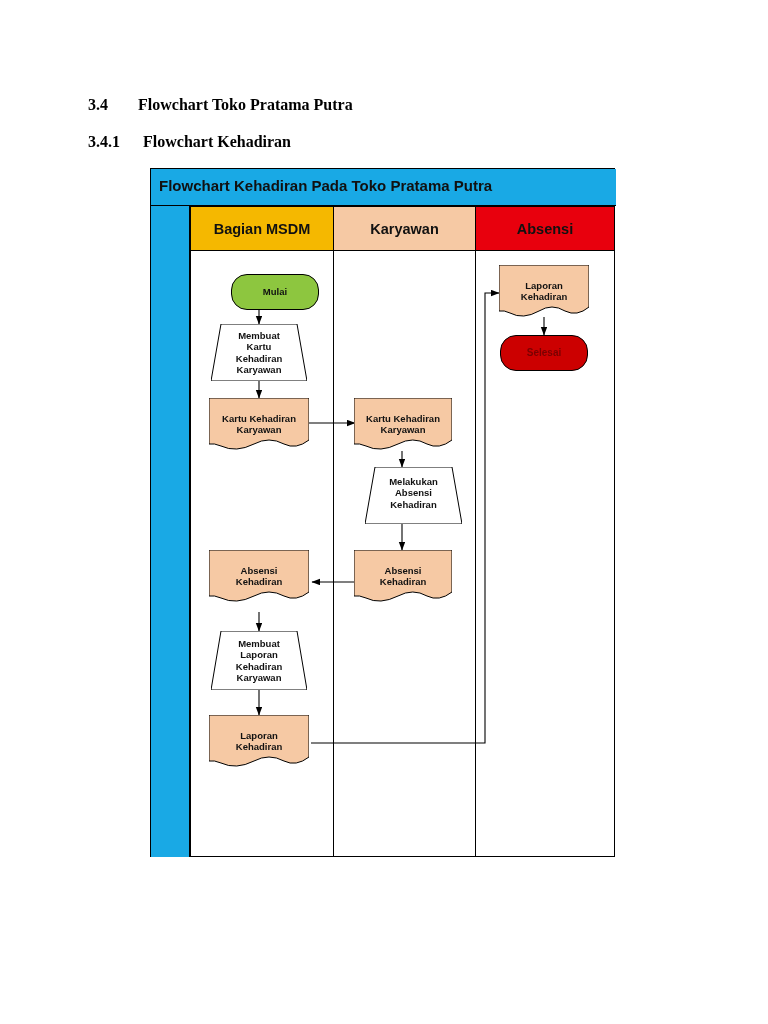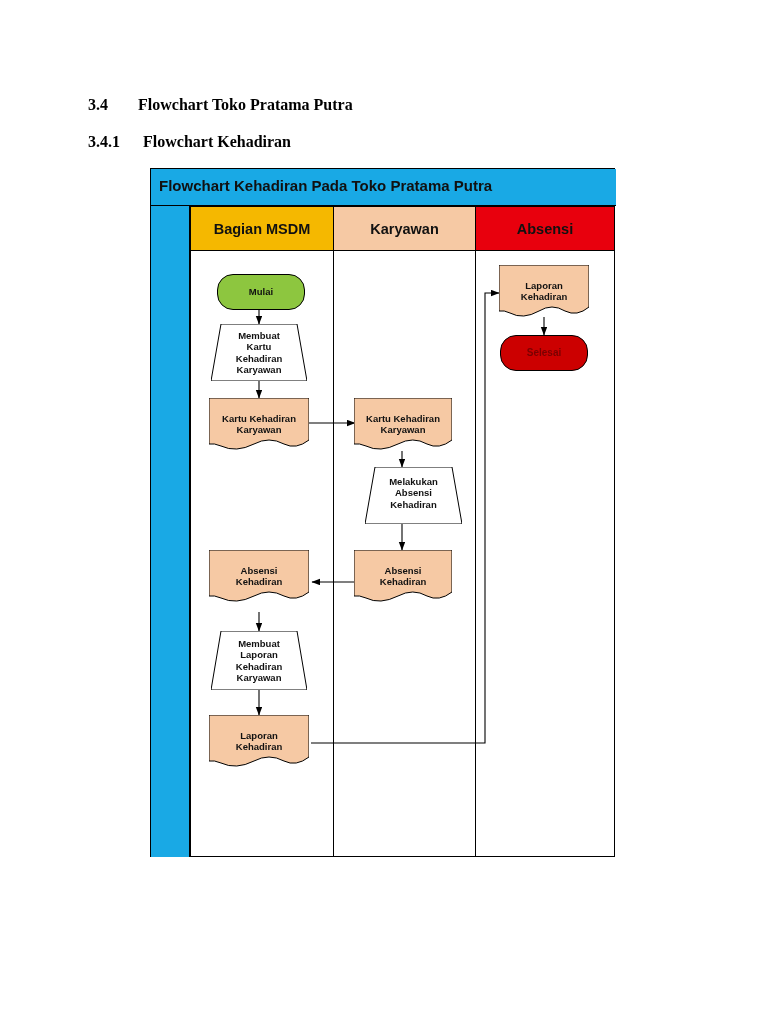--- a/index.html
+++ b/index.html
@@ -126,21 +126,21 @@
 
     <line class="line" x1="108" y1="521" x2="108" y2="546" marker-end="url(#arr)"></line>
 
     <polyline class="line" points="160,574 334,574 334,124 348,124" marker-end="url(#arr)"></polyline>
 
     <line class="line" x1="393" y1="148" x2="393" y2="166" marker-end="url(#arr)"></line>
   </svg>
 
   <div class="shapes">
 
-    <div class="node terminator start" style="left:66px;top:105px;width:88px;height:36px;">
+    <div class="node terminator start" style="left:80px;top:105px;width:88px;height:36px;">
       <div class="lbl">Mulai</div>
     </div>
 
     <div class="node trap" style="left:60px;top:155px;width:96px;height:57px;">
       <svg width="96" height="57">
           <polygon points="10,0 86,0 96,57 0,57" fill="#ffffff" stroke="#000" stroke-width="1"></polygon>
         </svg>
       <div class="lbl" style="white-space:pre-line;">Membuat
 Kartu
 Kehadiran

